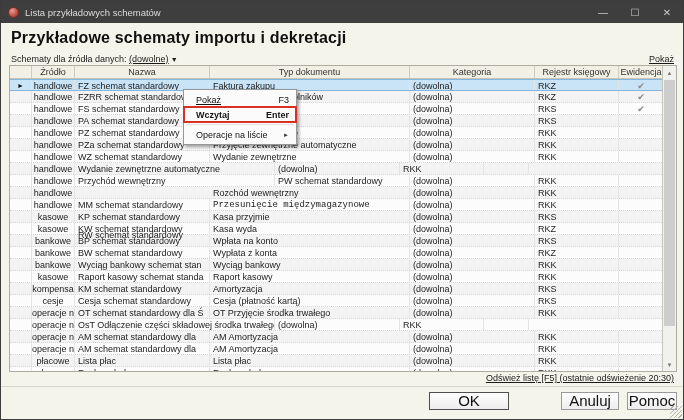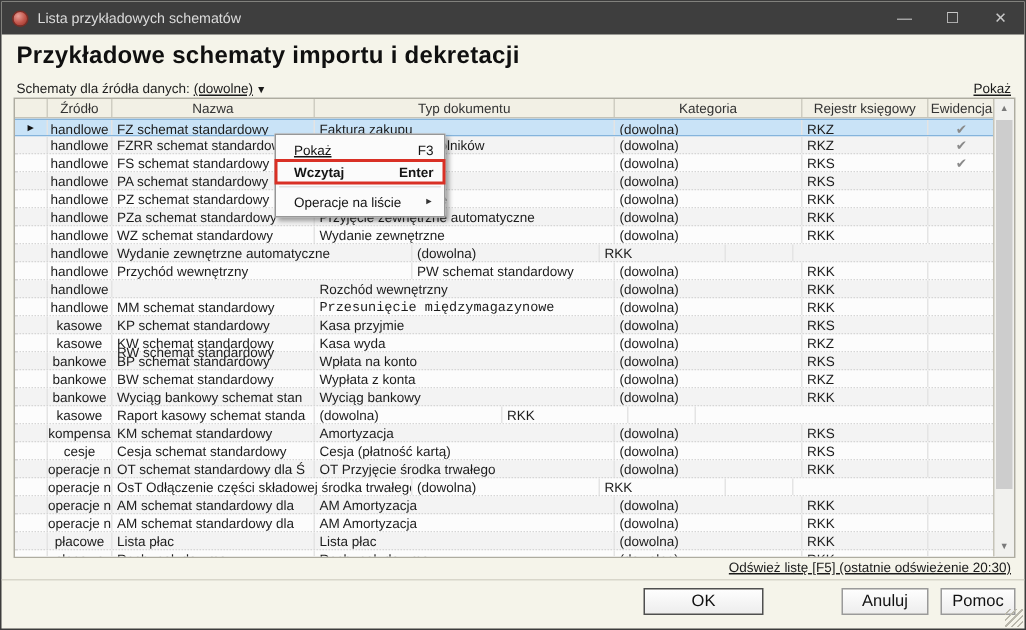--- a/index.html
+++ b/index.html
@@ -44,21 +44,21 @@
   .sb-arrow{position:absolute;left:0;width:13px;height:13px;color:#7a7a7a;font-size:6px;
     display:flex;align-items:center;justify-content:center;}
   .sb-up{top:0;}
   .sb-down{bottom:0;}
   .sb-thumb{position:absolute;left:1px;top:14px;width:11px;height:246px;background:#cdcdcd;}
   
   .refresh{position:absolute;right:9px;top:372px;font-size:9px;color:#1a1a1a;
     text-decoration:underline;cursor:pointer;}
   .footer-sep{position:absolute;left:0;right:0;top:385px;height:1px;background:#d8d6ca;}
   .btn{position:absolute;top:391px;height:18px;background:linear-gradient(#fefefe,#ededed);
-    border:1px solid #9a9a9a;font-size:11px;color:#111;text-align:center;line-height:16px;cursor:pointer;}
+    border:1px solid #9a9a9a;font-size:15px;color:#111;text-align:center;line-height:16px;cursor:pointer;}
   .btn.default{border-color:#4f4f4f;}
   .btn-ok{left:428px;width:80px;}
   .btn-anuluj{left:560px;width:58px;}
   .btn-pomoc{left:626px;width:50px;}
   
   .menu{position:absolute;left:182px;top:88px;width:114px;background:#fbfbfb;
     border:1px solid #979797;box-shadow:2px 2px 3px rgba(0,0,0,.35);padding:2px 0;z-index:20;}
   .menu-item{position:relative;height:15px;display:flex;align-items:center;
     padding:0 7px 0 12px;font-size:9px;color:#141414;cursor:pointer;}
   .menu-item .mi-label.u{text-decoration:underline;}
@@ -245,20 +245,21 @@
           <div class="cell" style="width: 135px;">Wyciąg bankowy schemat stan</div>
           <div class="cell" style="width: 200px;">Wyciąg bankowy</div>
           <div class="cell" style="width: 125px;">(dowolna)</div>
           <div class="cell" style="width: 84px;">RKK</div>
           <div class="cell center check" style="width: 45px;"></div>
         </div>
         <div class="row">
           <div class="cell center pointer" style="width: 22px;"></div>
           <div class="cell center" style="width: 43px;">kasowe</div>
           <div class="cell" style="width: 135px;">Raport kasowy schemat standa</div>
+          <div class="cell" style="width: 200px;">Raport kasowy</div>
           <div class="cell" style="width: 125px;">(dowolna)</div>
           <div class="cell" style="width: 84px;">RKK</div>
           <div class="cell center check" style="width: 45px;"></div>
         </div>
         <div class="row">
           <div class="cell center pointer" style="width: 22px;"></div>
           <div class="cell center" style="width: 43px;">kompensa</div>
           <div class="cell" style="width: 135px;">KM schemat standardowy</div>
           <div class="cell" style="width: 200px;">Amortyzacja</div>
           <div class="cell" style="width: 125px;">(dowolna)</div>

